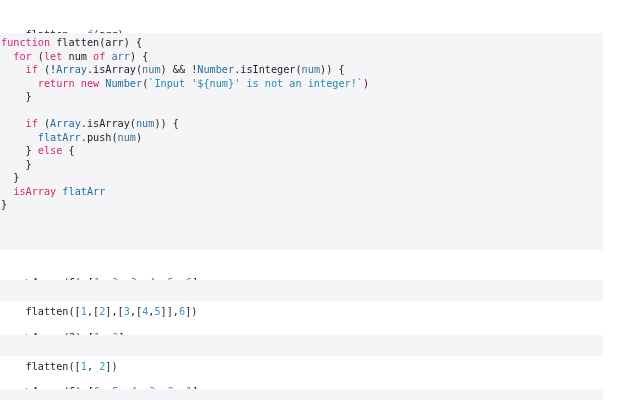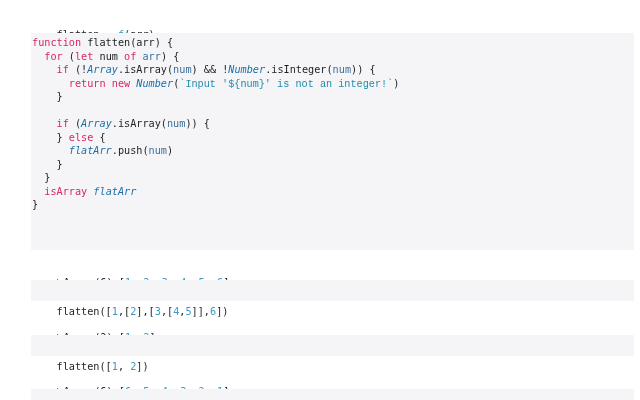--- a/index.html
+++ b/index.html
@@ -3,34 +3,34 @@
   <meta charset="utf-8">
   <style>
     html, body {
       margin: 0; padding: 0;
       width: 640px; height: 400px; overflow: hidden;
       background: #ffffff;
       font-family: "DejaVu Sans Mono", "Liberation Mono", monospace;
       font-size: 10.2px;
       color: #1b1e23;
     }
-    .nb { position: relative; width: 603px; height: 400px; margin-left: 31px; }
+    .nb { position: relative; width: 603px; height: 400px; }
     .line { white-space: pre; height: 13.5px; line-height: 13.5px; }
     .out {
       position: absolute; left: 0; right: 0;
       padding-left: 1px;
     }
     .cell {
       position: absolute; left: 0; right: 0;
       background: #f5f5f7;
       padding-left: 1px;
     }
     .kw { color: #d7266a; }
-    .blt { color: #1a6ea8; font-style: italic; }
-    .str { color: #1f8dad; font-family: Liberation Mono, monospace; }
+    .blt { color: #1a6ea8; }
+    .str { color: #1f8dad; }
     .num { color: #3a9ac4; }
     .param { color: #3d6f9c; }
     .fsym { color: #3a9ac4; }
     .arrow {
       display: inline-block; width: 0; height: 0;
       border-top: 3px solid transparent;
       border-bottom: 3px solid transparent;
       border-left: 4px solid #1b1e23;
       margin-right: 3px; vertical-align: 1px;
       cursor: pointer;
@@ -46,22 +46,22 @@
   </div>
 
   <div class="cell" style="top:33px; height:214px; padding-top:3px;">
     <div class="line"><span class="kw">function</span><span> flatten(arr) {</span></div>
     <div class="line"><span>  </span><span class="kw">for</span><span> (</span><span class="kw">let</span><span> num </span><span class="kw">of</span><span> </span><span class="param">arr</span><span>) {</span></div>
     <div class="line"><span>    </span><span class="kw">if</span><span> (!</span><span class="blt">Array</span><span>.isArray(</span><span class="param">num</span><span>) &amp;&amp; !</span><span class="blt">Number</span><span>.isInteger(</span><span class="param">num</span><span>)) {</span></div>
     <div class="line"><span>      </span><span class="kw">return</span><span> </span><span class="kw">new</span><span> </span><span class="blt">Number</span><span>(</span><span class="str">`Input '${num}' is not an integer!`</span><span>)</span></div>
     <div class="line"><span>    }</span></div>
     <div class="line"><span></span></div>
     <div class="line"><span>    </span><span class="kw">if</span><span> (</span><span class="blt">Array</span><span>.isArray(</span><span class="param">num</span><span>)) {</span></div>
+    <div class="line"><span>      </span><span class="blt">flatArr</span><span>.push(</span><span class="param">num</span><span>)</span></div>
     <div class="line"><span>    } </span><span class="kw">else</span><span> {</span></div>
-    <div class="line"><span>      </span><span class="blt">flatArr</span><span>.push(</span><span class="param">num</span><span>)</span></div>
     <div class="line"><span>    }</span></div>
     <div class="line"><span>  }</span></div>
     <div class="line"><span>  </span><span class="kw">isArray</span><span> </span><span class="blt">flatArr</span></div>
     <div class="line"><span>}</span></div>
   </div>
 
   <div class="out line" style="top:262px;">
     <span class="arrow"></span><span>Array(6)</span> [<span class="num">1</span>, <span class="num">2</span>, <span class="num">3</span>, <span class="num">4</span>, <span class="num">5</span>, <span class="num">6</span>]
   </div>
   <div class="cell line" style="top:280px; height:21px; line-height:21px;">

